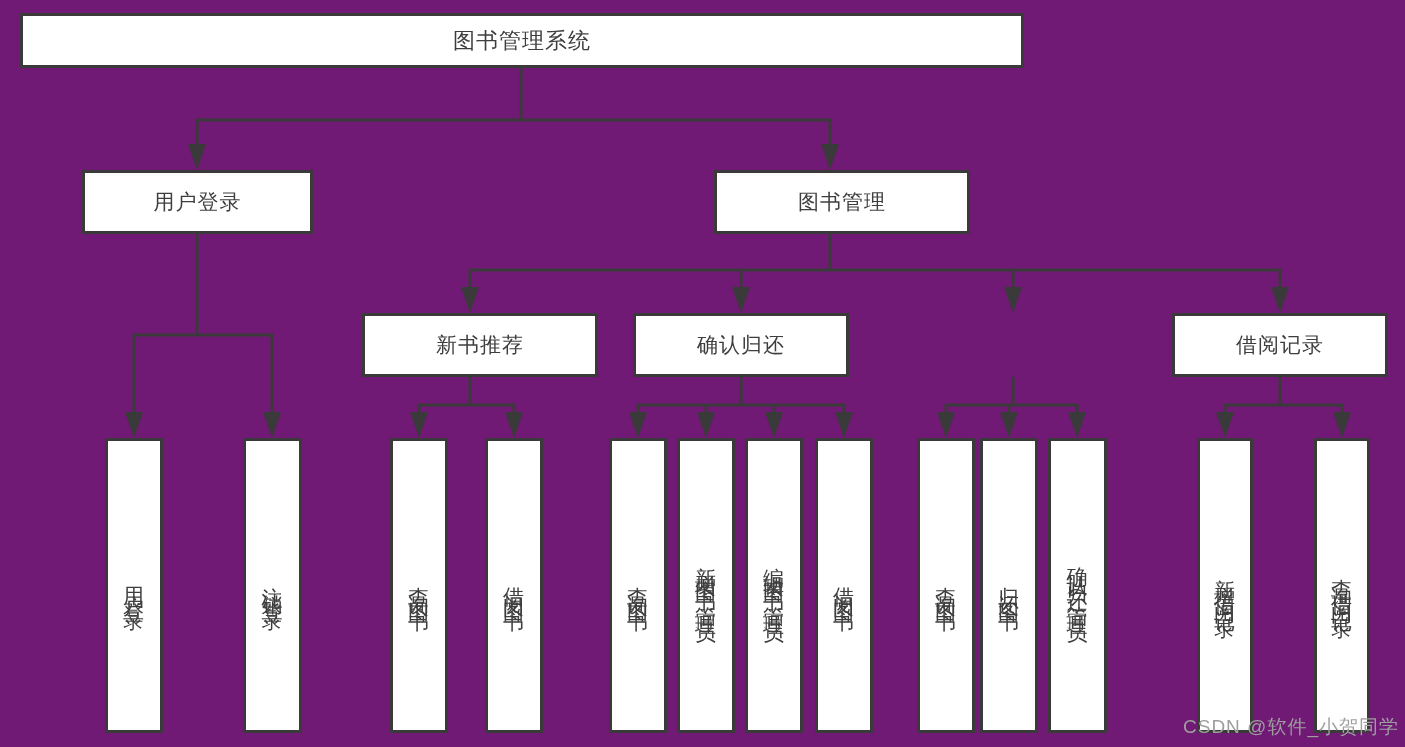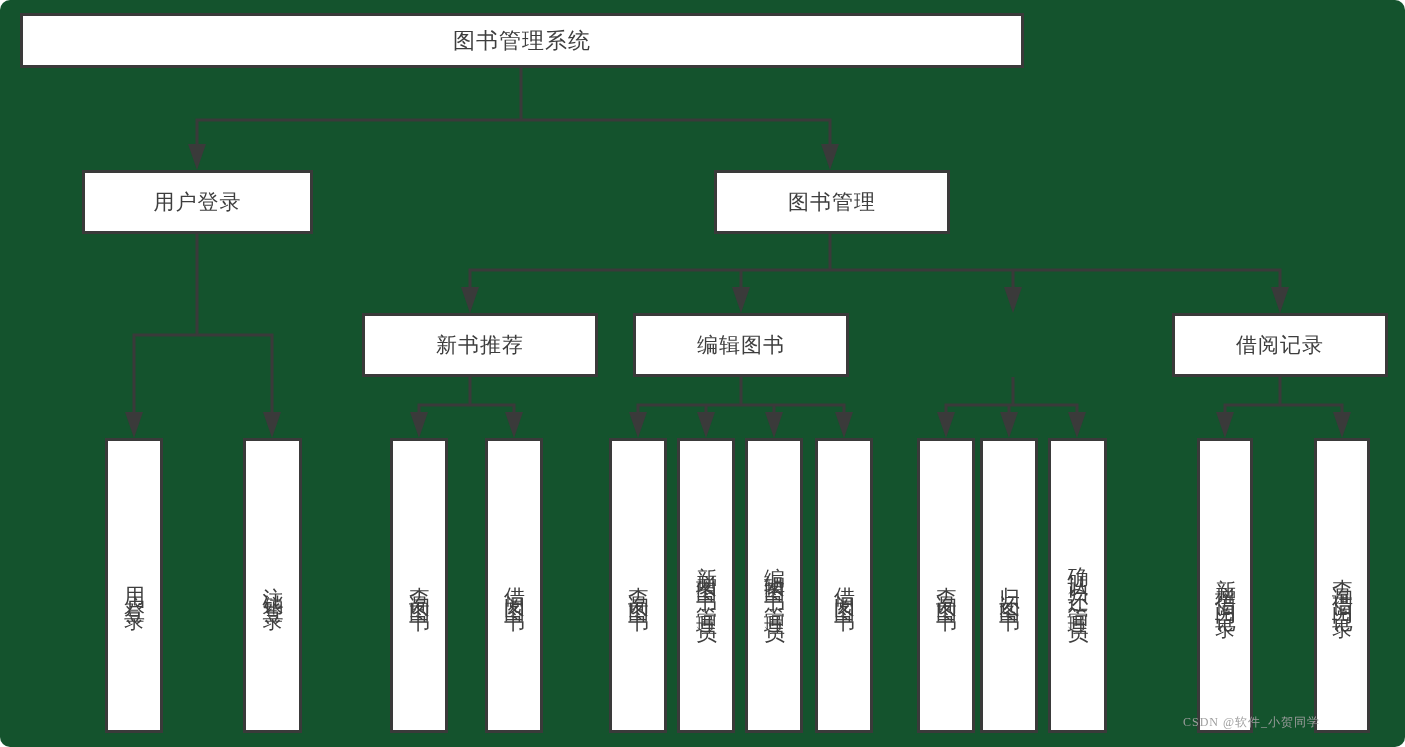--- a/index.html
+++ b/index.html
@@ -5,24 +5,23 @@
 <style>
   :root{
     --line:#3a3a3a;
     --text:#3e3e3e;
     --wm:#9e9e9e;
   }
   html,body{margin:0;padding:0;background:#ffffff;}
   .canvas{
     position:relative;
     width:1405px;height:747px;
-    background:#14532d;
-    font-family:Liberation Serif, serif;
+    background:#701a75;
+    font-family:Liberation Sans, sans-serif;
     overflow:hidden;
-    border-radius:10px;
   }
   .connectors{position:absolute;left:0;top:0;width:1405px;height:747px;}
   .ln{stroke:var(--line,#3a3a3a);stroke-width:3;fill:none;}
   .ah{fill:var(--line,#3a3a3a);stroke:none;}
   .box{
     position:absolute;
     box-sizing:border-box;
     border:3px solid var(--line,#3a3a3a);
     background:#ffffff;
     color:var(--text,#3e3e3e);
@@ -34,21 +33,21 @@
     writing-mode:vertical-lr;
     text-orientation:mixed;
     font-size:21px;
     line-height:1;
     letter-spacing:8px;
     white-space:nowrap;
   }
   .watermark{
     position:absolute;
     left:1183px;top:714px;
-    font-size:12px;
+    font-size:19px;
     color:var(--wm,#9e9e9e);
     letter-spacing:1px;
     white-space:nowrap;
     z-index:5;
   }
 </style>
 </head>
 <body>
 
 <div class="canvas">
@@ -85,24 +84,24 @@
     <polygon class="ah" points="1068,412 1086,412 1077,438"></polygon>
 
     <path class="ln" d="M1280 377 V406.5 M1223.5 405 H1343.5 M1225 405 V414 M1342 405 V414"></path>
     <polygon class="ah" points="1216,412 1234,412 1225,438"></polygon>
     <polygon class="ah" points="1333,412 1351,412 1342,438"></polygon>
   </svg>
 
   <div class="box h root" style="left:20px;top:13px;width:1004px;height:55px">图书管理系统</div>
 
   <div class="box h" style="left:82px;top:170px;width:231px;height:64px">用户登录</div>
-  <div class="box h" style="left:714px;top:170px;width:236px;height:64px">图书管理</div>
+  <div class="box h" style="left:714px;top:170px;width:256px;height:64px">图书管理</div>
 
   <div class="box h" style="left:362px;top:313px;width:236px;height:64px">新书推荐</div>
-  <div class="box h" style="left:633px;top:313px;width:216px;height:64px">编辑图书</div>
+  <div class="box h" style="left:633px;top:313px;width:216px;height:64px">确认归还</div>
   <div class="box h" style="left:1172px;top:313px;width:216px;height:64px">借阅记录</div>
 
   <div class="box v" style="left:105px;top:438px;width:58px;height:295px">用户登录</div>
   <div class="box v" style="left:243px;top:438px;width:59px;height:295px">注销登录</div>
 
   <div class="box v" style="left:390px;top:438px;width:58px;height:295px">查询图书</div>
   <div class="box v" style="left:485px;top:438px;width:58px;height:295px">借阅图书</div>
 
   <div class="box v" style="left:609px;top:438px;width:58px;height:295px">查询图书</div>
   <div class="box v" style="left:677px;top:438px;width:58px;height:295px">新增图书（管理员）</div>

